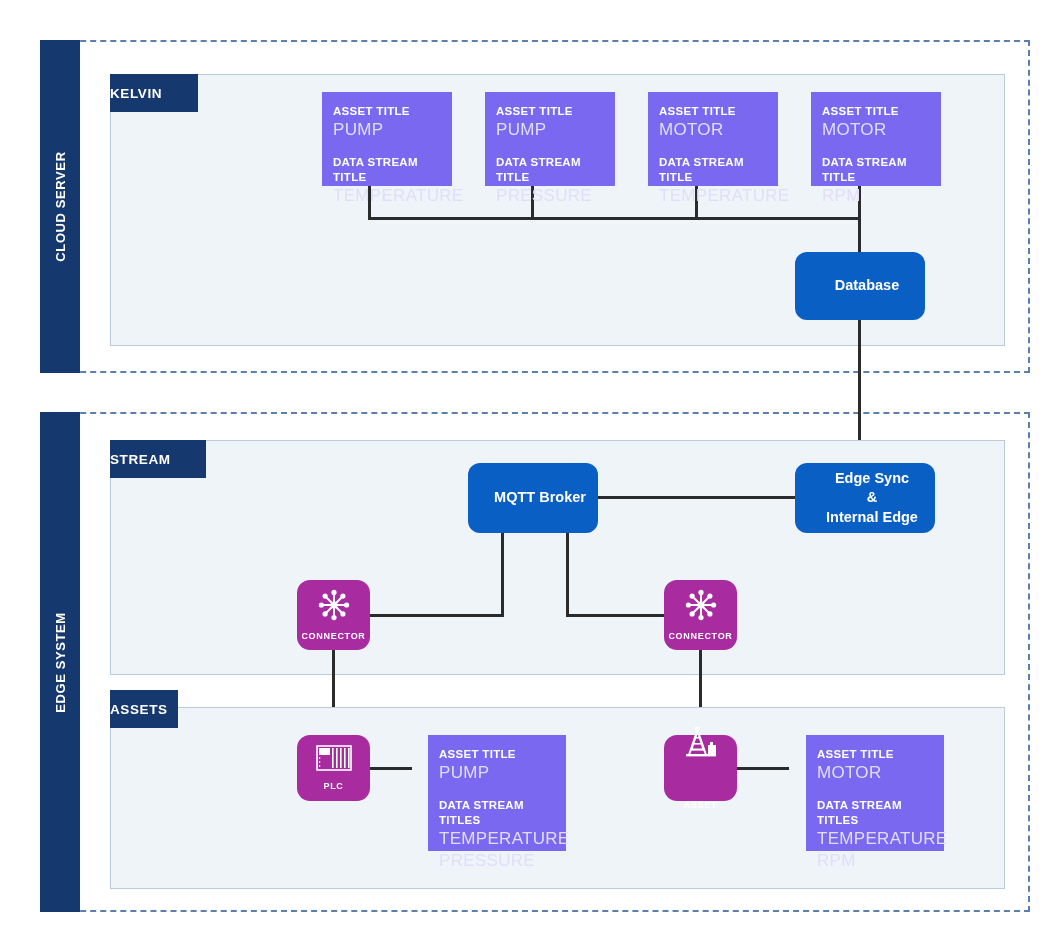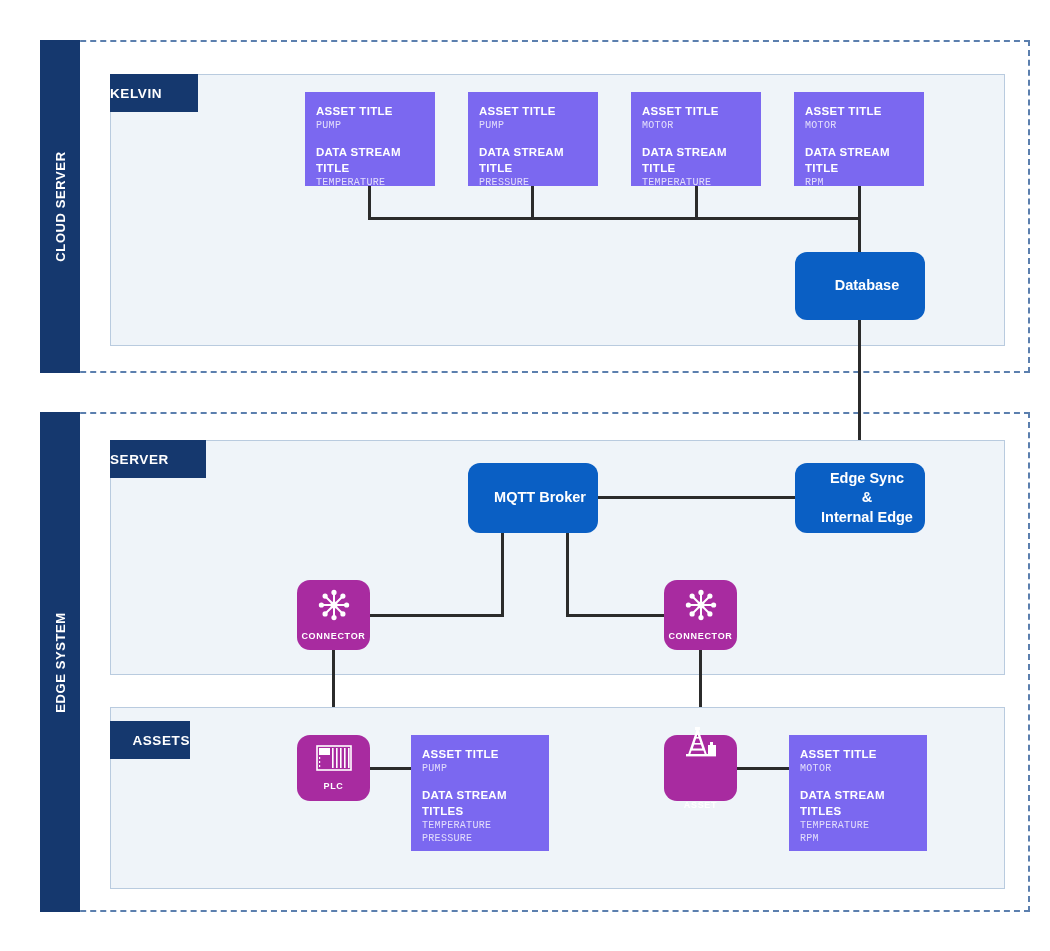--- a/index.html
+++ b/index.html
@@ -57,34 +57,34 @@
   .line.v { width: 3px; }
   .line.h { height: 3px; }
 
   
   .card {
     position: absolute;
     background: #7b68f0;
     color: #ffffff;
     padding: 12px 11px;
     line-height: 1.32;
+    margin-left: 17px;
   }
   .card .k {
     font-weight: bold;
     font-size: 11.5px;
     letter-spacing: 0.3px;
     display: block;
     color: #ffffff;
   }
   .card .v {
-    font-size: 10px;
+    font-size: 17px;
     letter-spacing: 0.3px;
     display: block;
     color: #e2ddfb;
-    font-family: Liberation Mono, monospace;
   }
   .card .gap { display: block; height: 13px; }
 
   
   .node-blue {
     position: absolute;
     background: #0a5fc4;
     border-radius: 12px;
     color: #ffffff;
     font-weight: bold;
@@ -173,36 +173,36 @@
   </div>
 
   <div class="node-blue" style="left:795px; top:252px; width:130px; height:68px;">
     <span>Database</span>
   </div>
 
   <div class="line v" style="left:858px; top:320px; height:145px;"></div>
 
   <div class="panel" style="left:110px; top:440px; width:895px; height:235px;"></div>
   <div class="panel-tab" style="left:110px; top:440px; width:96px; height:38px;">
-    <span>SERVER</span>
+    <span>STREAM</span>
   </div>
 
   <div class="line h" style="left:597px; top:496px; width:198px;"></div>
 
   <div class="line v" style="left:501px; top:532px; height:84px;"></div>
   <div class="line h" style="left:370px; top:614px; width:134px;"></div>
 
   <div class="line v" style="left:566px; top:532px; height:84px;"></div>
   <div class="line h" style="left:566px; top:614px; width:100px;"></div>
 
   <div class="node-blue" style="left:468px; top:463px; width:130px; height:70px;text-align:center;">
     <span>MQTT Broker</span>
   </div>
 
-  <div class="node-blue" style="left:795px; top:463px; width:130px; height:70px;">
+  <div class="node-blue" style="left:795px; top:463px; width:140px; height:70px;">
     <span>Edge Sync</span>
     <span>&amp;</span>
     <span>Internal Edge</span>
   </div>
 
   <div class="line v" style="left:332px; top:648px; height:92px;"></div>
   <div class="line v" style="left:699px; top:648px; height:92px;"></div>
 
   <div class="node-mag" style="left:297px; top:580px; width:73px; height:70px;">
     <span class="glyph">
@@ -244,21 +244,21 @@
           <circle cx="24.9" cy="7.1" r="2.6"></circle>
           <circle cx="7.1" cy="24.9" r="2.6"></circle>
           <circle cx="24.9" cy="24.9" r="2.6"></circle>
         </g>
       </svg>
     </span>
     <span class="cap">CONNECTOR</span>
   </div>
 
   <div class="panel" style="left:110px; top:707px; width:895px; height:182px;"></div>
-  <div class="panel-tab" style="left:110px; top:721px; width:80px; height:38px;justify-content:flex-end;">
+  <div class="panel-tab" style="left:110px; top:690px; width:68px; height:38px;">
     <span>ASSETS</span>
   </div>
 
   <div class="line h" style="left:370px; top:767px; width:42px;"></div>
   <div class="line h" style="left:737px; top:767px; width:52px;"></div>
 
   <div class="node-mag" style="left:297px; top:735px; width:73px; height:66px;text-align:center;">
     <span class="glyph">
       <svg width="36" height="26" viewBox="0 0 36 26">
         <g fill="#ffffff">

